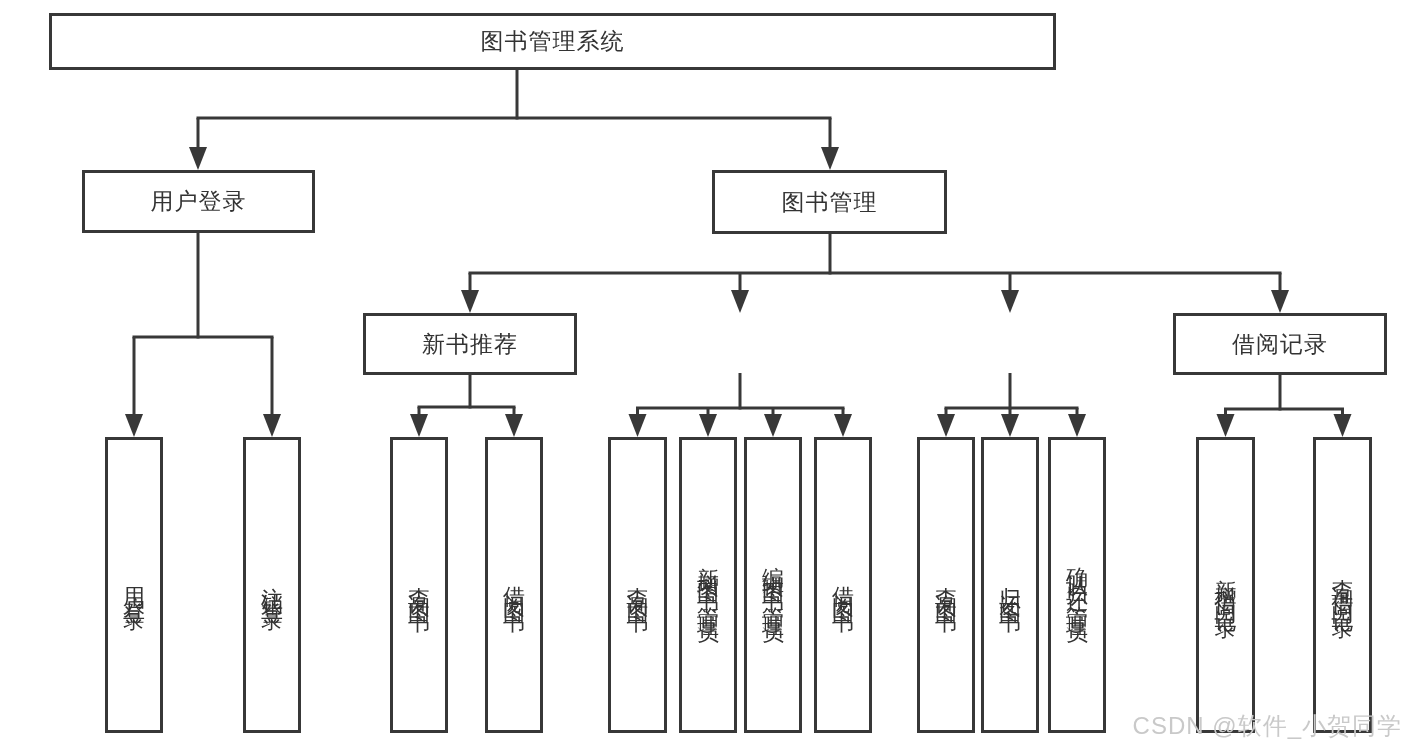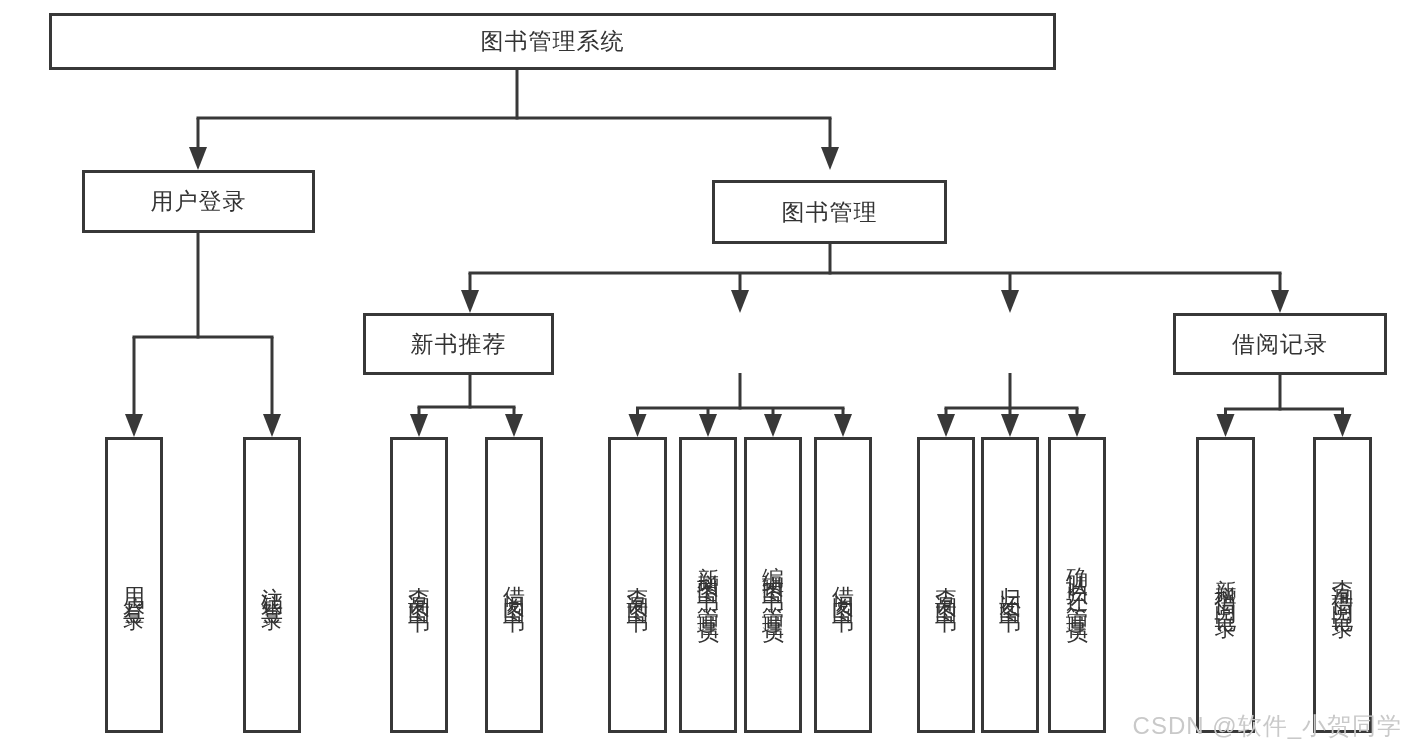--- a/index.html
+++ b/index.html
@@ -16,23 +16,23 @@
     box-sizing:border-box;
     border:3px solid #383838;
     background:#ffffff;
     display:flex;align-items:center;justify-content:center;
     color:#333333;
     z-index:2;
   }
   .hnode{font-size:23px;letter-spacing:1px;white-space:nowrap;}
   .root{left:13px;top:13px;width:1007px;height:57px;margin-left:36px;}
   .lvl2-a{left:82px;top:170px;width:233px;height:63px;}
-  .lvl2-b{left:712px;top:170px;width:235px;height:64px;margin-top:10px;}
+  .lvl2-b{left:712px;top:170px;width:235px;height:64px;}
   .lvl3{top:313px;height:62px;}
-  .l3-a{left:363px;width:191px;}
+  .l3-a{left:363px;width:214px;}
   .l3-b{left:633px;width:214px;}
   .l3-c{left:903px;width:214px;}
   .l3-d{left:1173px;width:214px;}
   .leaf{top:437px;width:58px;height:296px;}
   .leaf span{
     writing-mode:vertical-rl;
     text-orientation:mixed;
     font-size:22px;
     letter-spacing:8px;
     line-height:1;

